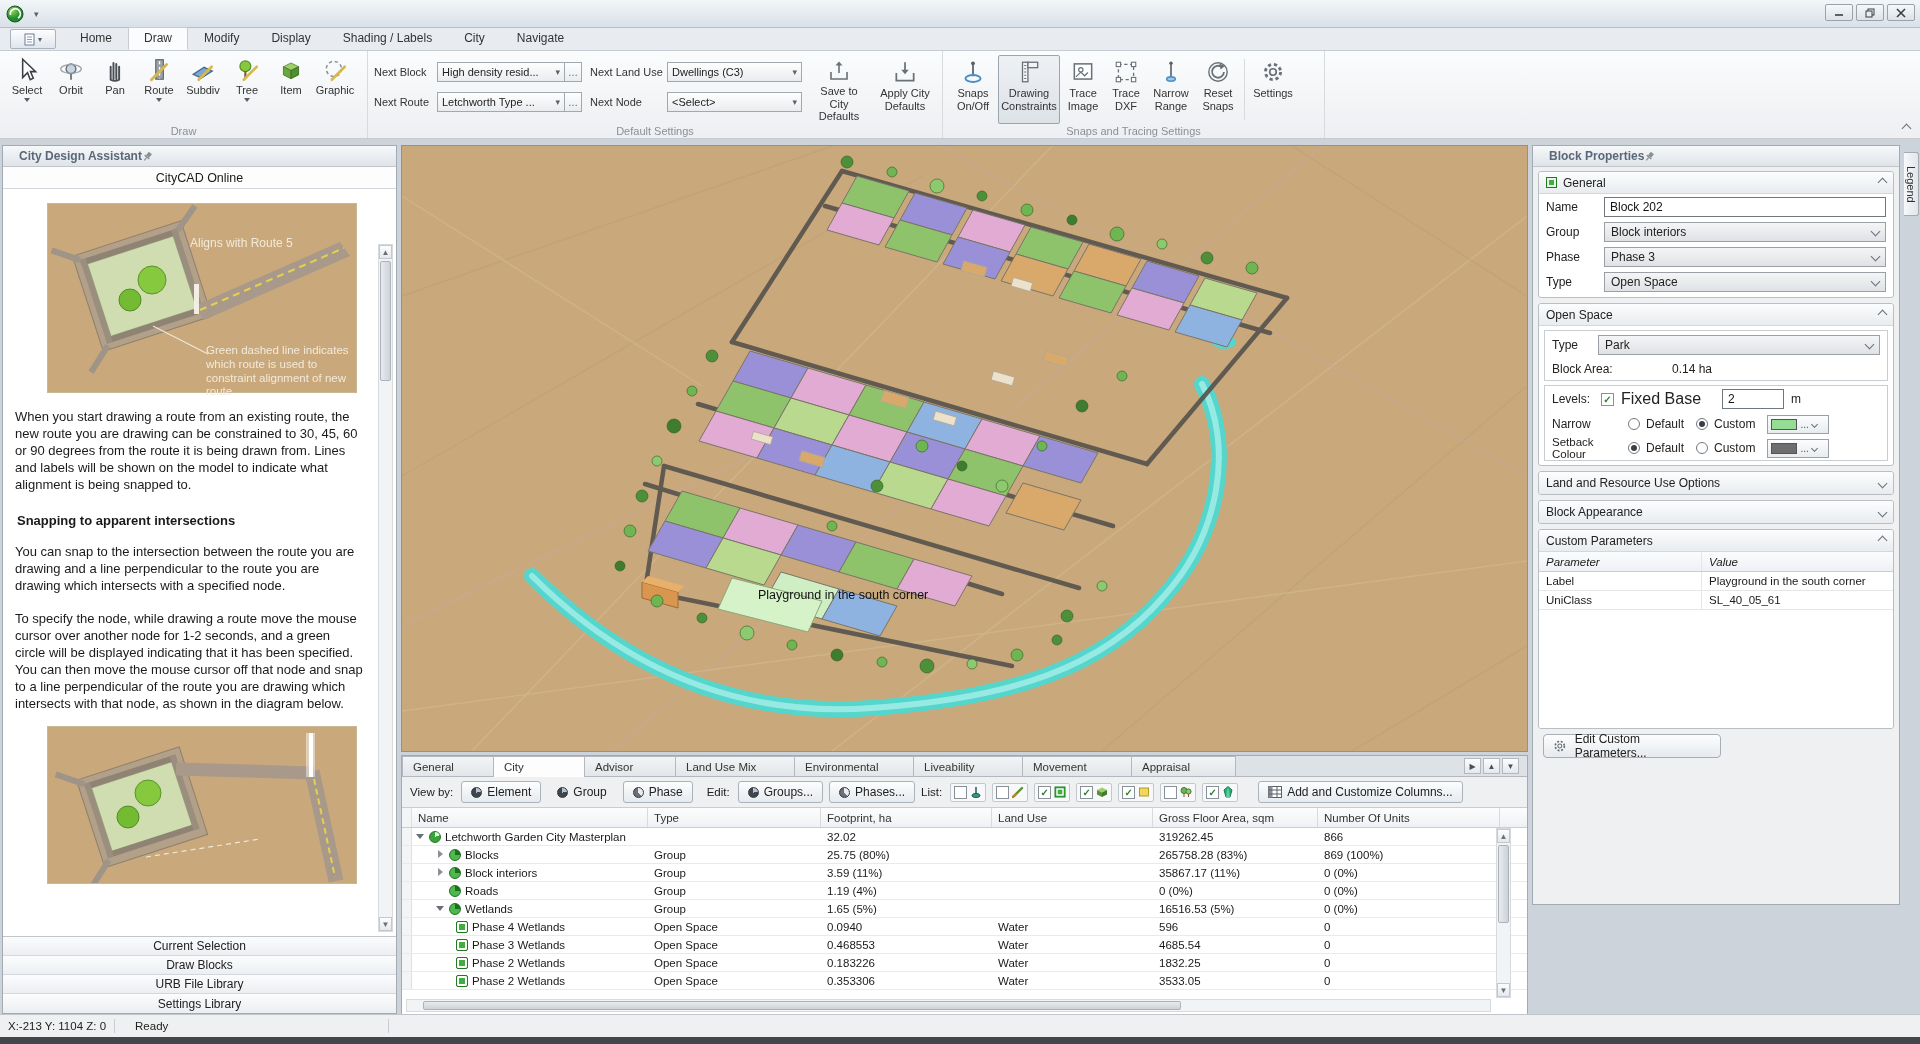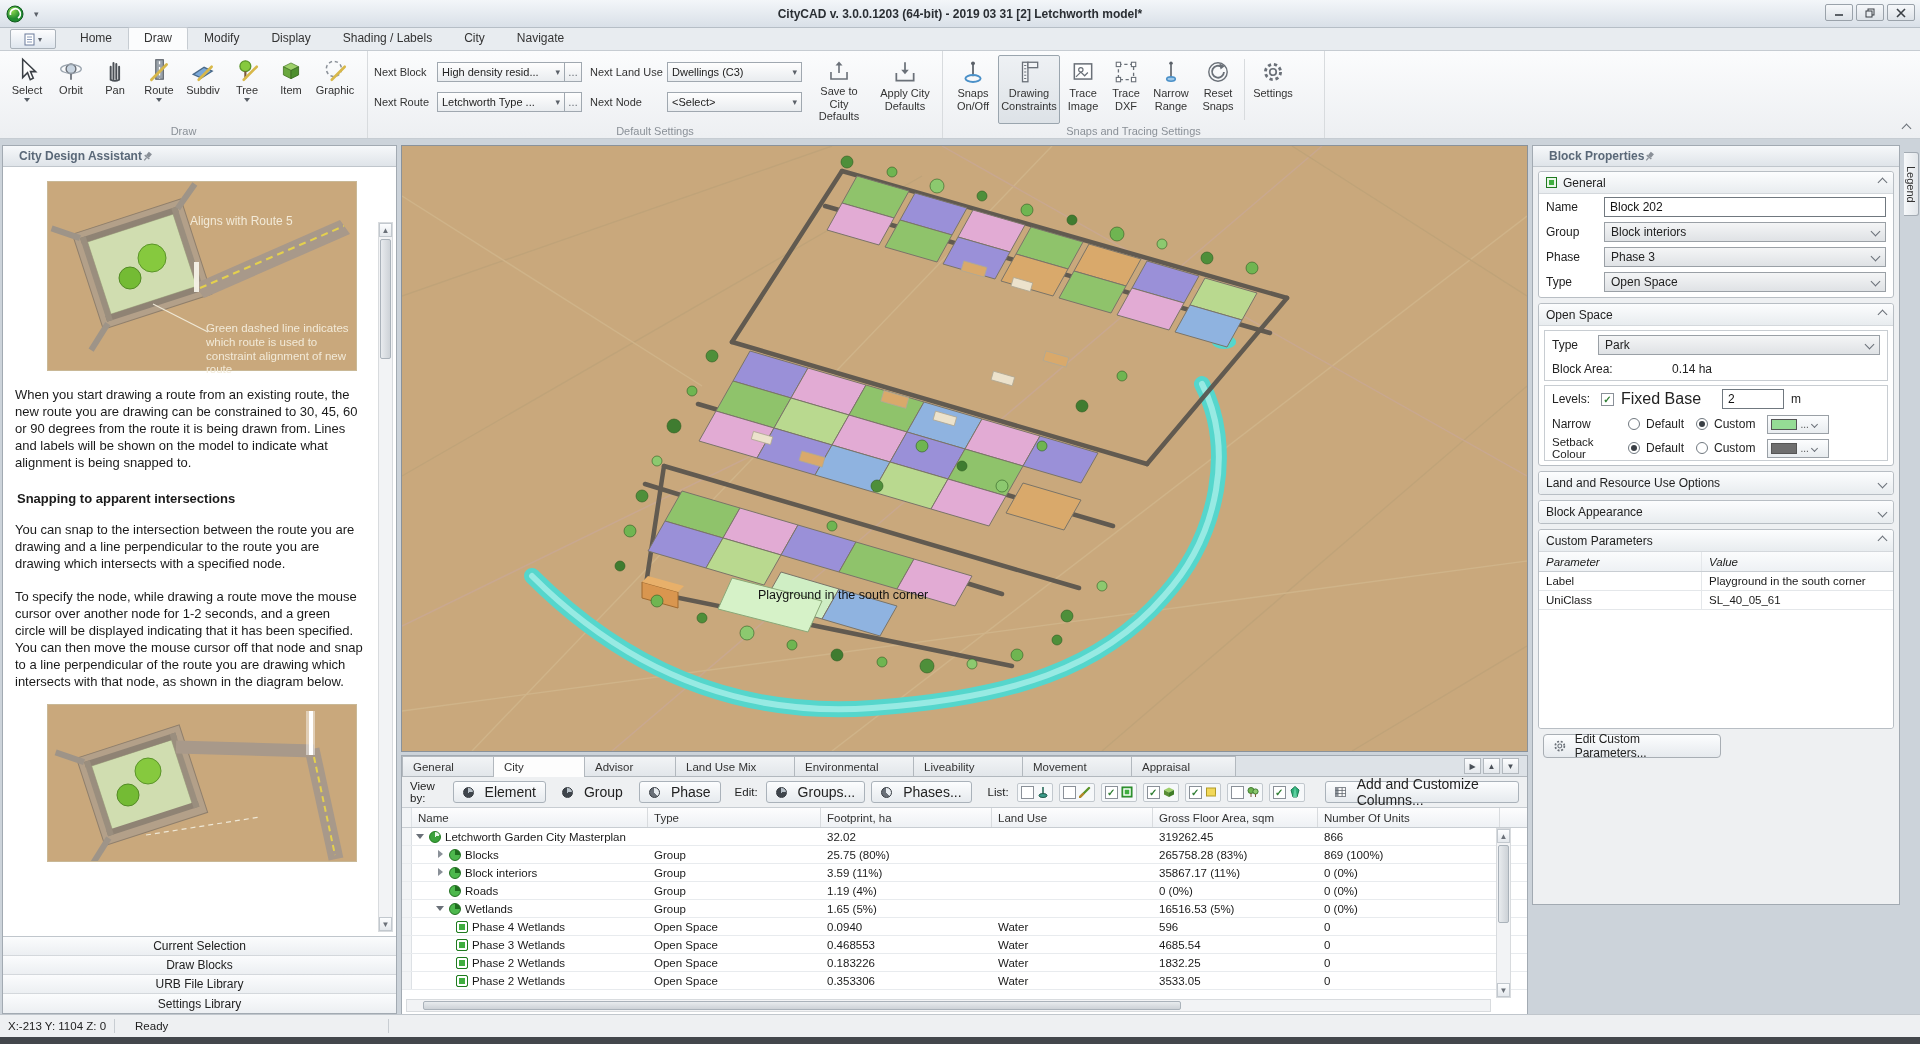--- a/index.html
+++ b/index.html
@@ -71,21 +71,21 @@
 
   
   .bottompanel { position:absolute; left:401px; top:755px; width:1127px; height:259px; background:#eef0f2; border:1px solid #a2aab2; }
   .btabs { height:21px; background:#dde2e7; border-bottom:1px solid #b2b8be; display:flex; align-items:flex-end; position:relative; }
   .btab { height:20px; min-width:92px; padding:0 10px; display:flex; align-items:center; font-size:11.5px; color:#333; background:linear-gradient(#f2f4f6,#e2e6ea); border:1px solid #b2b8be; border-bottom:none; margin-right:-1px; }
   .btab.active { background:#fdfdfd; height:21px; margin-bottom:-1px; z-index:2; }
   .btab-arrows { position:absolute; right:8px; top:2px; display:flex; gap:2px; }
   .sqbtn { width:17px; height:16px; background:linear-gradient(#fcfdfe,#e4e8ec); border:1px solid #b2b8be; display:flex; align-items:center; justify-content:center; font-size:8px; color:#4a5058; }
   .btoolbar { height:31px; background:#eef0f2; border-bottom:1px solid #c8cdd2; display:flex; align-items:center; padding:0 8px; gap:6px; }
   .tb-label { font-size:11.5px; color:#222; margin-right:2px; }
-  .tbtn { height:22px; padding:0 9px; background:linear-gradient(#fcfdfe,#e6eaee); border:1px solid #aab2ba; border-radius:3px; display:flex; align-items:center; gap:11px; font-size:14px; color:#222; }
+  .tbtn { height:22px; padding:0 9px; background:linear-gradient(#fcfdfe,#e6eaee); border:1px solid #aab2ba; border-radius:3px; display:flex; align-items:center; gap:5px; font-size:12px; color:#222; }
   .pie { width:11px; height:11px; border-radius:50%; background:conic-gradient(#b9c2ca 0 80deg,#3f454c 80deg 360deg); border:1px solid #33383e; }
   .lchk { display:flex; align-items:center; gap:3px; padding:2px 3px; border:1px solid #c2c8ce; background:#f6f8fa; border-radius:2px; }
   .cbx { width:13px; height:13px; border:1px solid #8a9098; background:#fff; display:flex; align-items:center; justify-content:center; font-size:10px; color:#2e7d32; font-weight:bold; }
   .micon { width:12px; height:12px; display:inline-block; }
 
   .btable { position:relative; height:206px; background:#fff; }
   .trow { display:grid; grid-template-columns:10px 236px 173px 171px 161px 165px 182px 1fr; height:18px; border-bottom:1px solid #e8ebee; align-items:center; }
   .trow.hdr { height:20px; border-bottom:1px solid #c8cdd2; background:linear-gradient(#fdfdfe,#eef1f4); }
   .trow.hdr .tcell { font-size:11.5px; color:#333; border-right:1px solid #d8dbde; height:100%; display:flex; align-items:center; }
   .tcell { padding:0 6px; font-size:11.5px; color:#1a1a1a; white-space:nowrap; overflow:hidden; }
@@ -146,21 +146,20 @@
       <defs>
           <radialGradient id="lg" cx="35%" cy="30%">
             <stop offset="0%" stop-color="#8fd84f"></stop>
             <stop offset="100%" stop-color="#1f8a2f"></stop>
           </radialGradient>
         </defs>
       <circle cx="9" cy="9" r="8" fill="url(#lg)" stroke="#0f5a1f"></circle>
       <path d="M4.5 10 A5 5 0 1 1 12 13" fill="none" stroke="#fff" stroke-width="1.8"></path>
     </svg>
     <span class="qat-arrow">▾</span>
-    <span class="title">CityCAD  v. 3.0.0.1203 (64-bit) - 2019 03 31 [2] Letchworth model*</span>
     <div class="winbtns">
       <div class="winbtn">
         <svg width="10" height="10" viewBox="0 0 10 10">
             <line x1="1" y1="7" x2="9" y2="7" stroke="#3a3f45" stroke-width="1.6"></line>
           </svg>
       </div>
       <div class="winbtn">
         <svg width="10" height="10" viewBox="0 0 10 10">
             <rect x="3" y="1" width="6" height="6" fill="none" stroke="#3a3f45"></rect>
             <rect x="1" y="3" width="6" height="6" fill="#e8ecf0" stroke="#3a3f45"></rect>
@@ -390,20 +389,23 @@
     <div class="panelhdr">
       <span class="ptitle">City Design Assistant</span>
       <svg width="11" height="11" viewBox="0 0 11 11">
           <g transform="rotate(40 5.5 5.5)">
             <rect x="3.5" y="1" width="4" height="4.5" fill="#8a9098"></rect>
             <rect x="2.5" y="5.5" width="6" height="1.5" fill="#8a9098"></rect>
             <line x1="5.5" y1="7" x2="5.5" y2="10.5" stroke="#8a9098" stroke-width="1.3"></line>
           </g>
         </svg>
     </div>
+    <div class="onlinebar">
+        <span>CityCAD Online</span>
+      </div>
 
     <div class="assist-scroll">
       <div class="assist-content">
 
         <div class="aimg" style="height:190px">
           <svg width="308" height="188" viewBox="0 0 308 188">
             <rect width="308" height="188" fill="#c9a87c"></rect>
             <g transform="rotate(-18 95 85)">
               <rect x="38" y="32" width="114" height="100" fill="#b3a089" stroke="#8f7f6c"></rect>
               <rect x="50" y="44" width="90" height="76" fill="#d0ddb0" stroke="#a8b088"></rect>
@@ -683,21 +685,21 @@
         </div>
       <span class="tb-label" style="margin-left:8px">Edit:</span>
       <div class="tbtn">
           <span class="pie"></span>
           <span>Groups...</span>
         </div>
       <div class="tbtn">
           <span class="pie" style="background:conic-gradient(#e8ecf0 0 140deg,#6a7078 140deg 360deg)"></span>
           <span>Phases...</span>
         </div>
-      <span class="tb-label" style="margin-left:10px">List:</span>
+      <span class="tb-label" style="margin-left:0">List:</span>
 
       <div class="lchk">
         <span class="cbx"></span>
         <svg class="micon" viewBox="0 0 12 12">
             <line x1="6" y1="1" x2="6" y2="8" stroke="#2a6a5a" stroke-width="1.6"></line>
             <ellipse cx="6" cy="9.5" rx="4" ry="2" fill="#3a9a8a" stroke="#1f5a4a"></ellipse>
           </svg>
       </div>
       <div class="lchk">
         <span class="cbx"></span>

